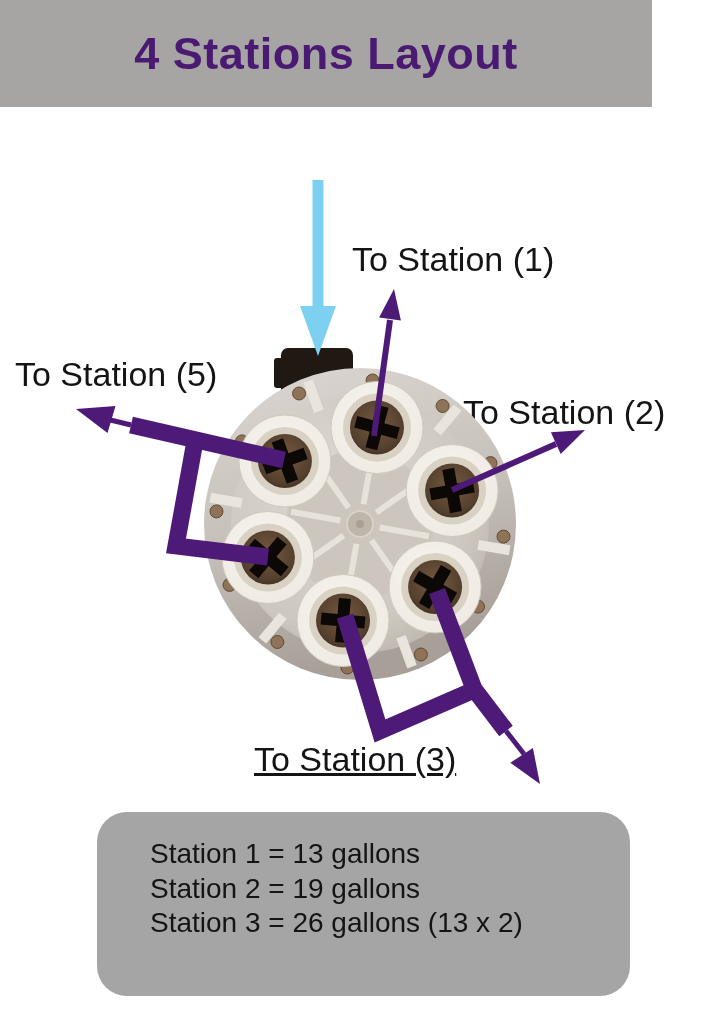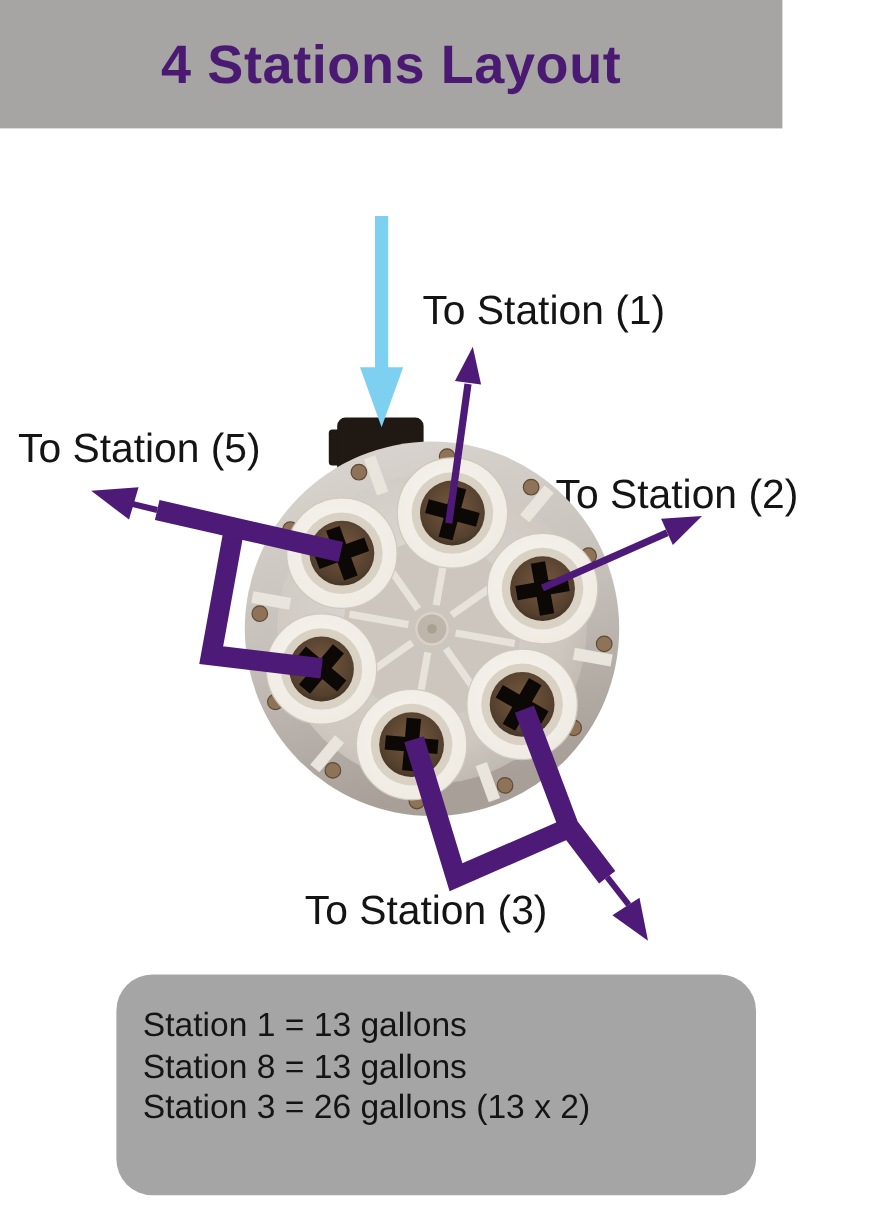--- a/index.html
+++ b/index.html
@@ -27,30 +27,30 @@
   .inlet-label{
     position:absolute;left:193px;top:130px;
     font-size:35px;font-weight:bold;color:var(--inlet-text);white-space:nowrap;
   }
   .station-label{
     position:absolute;font-size:34px;color:var(--label-text);white-space:nowrap;
   }
   .label-s1{left:352px;top:240px;text-align:center;}
   .label-s2{left:463px;top:378px;margin-top:15px;}
   .label-s4{left:15px;top:355px;}
-  .label-s3{left:254px;top:740px;}
+  .label-s3{left:254px;top:740px;text-decoration:underline;}
   .diagram-svg{position:absolute;left:0;top:0;width:724px;height:1024px;}
   .fill-purple{fill:var(--station-arrow);}
   .stroke-purple{stroke:var(--station-arrow);fill:none;}
   .fill-blue{fill:var(--inlet-arrow);}
   .stroke-blue{stroke:var(--inlet-arrow);fill:none;}
   .info-box{
     position:absolute;left:97px;top:812px;width:533px;height:184px;
     background:var(--box-bg);border-radius:30px;box-sizing:border-box;
-    padding:25px 10px 0 22px;
+    padding:25px 10px 0 53px;
   }
   .info-line{
     font-size:28px;line-height:34.5px;color:var(--label-text);white-space:nowrap;
   }
 </style>
 </head>
 <body>
 
 <div class="canvas">
 
@@ -226,17 +226,17 @@
     <g>
       <path class="stroke-purple" d="M345,616 L380,731 L474,690" stroke-width="17" stroke-linejoin="miter"></path>
       <path class="stroke-purple" d="M437,591 L474,689 L506,731" stroke-width="17" stroke-linejoin="miter"></path>
       <line class="stroke-purple" x1="506" y1="731" x2="524" y2="754" stroke-width="5"></line>
       <polygon class="fill-purple" points="540,784 510.3,762.7 532.9,748.1"></polygon>
     </g>
   </svg>
 
   <div class="info-box">
     <div class="info-line">Station 1 = 13 gallons</div>
-    <div class="info-line">Station 8 = 13 gallons</div>
+    <div class="info-line">Station 2 = 19 gallons</div>
     <div class="info-line">Station 3 = 26 gallons (13 x 2)</div>
   </div>
 
 </div>
 
 </body></html>

